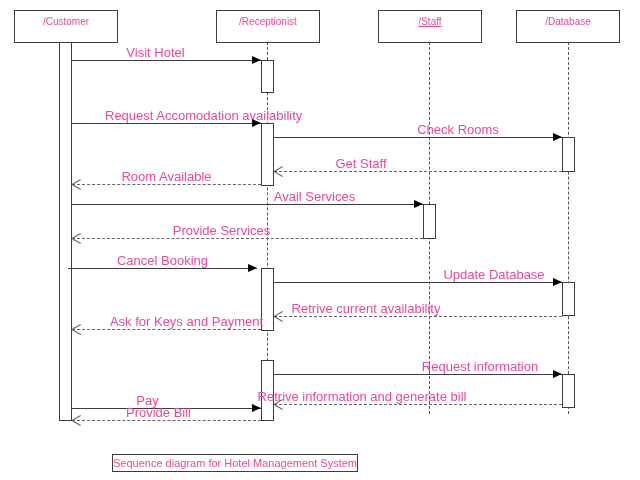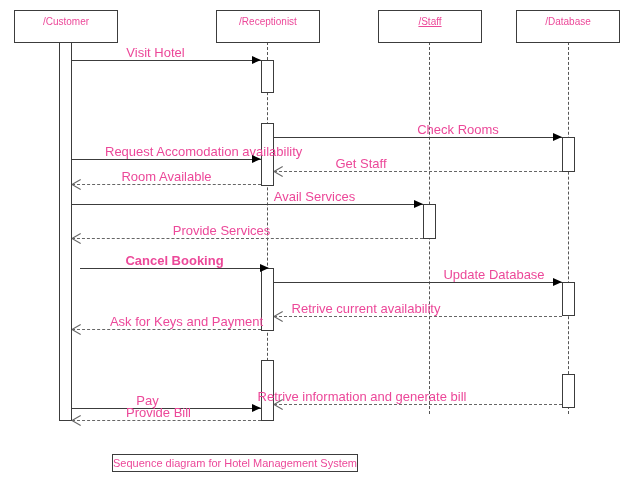--- a/index.html
+++ b/index.html
@@ -77,21 +77,21 @@
   <div class="actor" style="left:378px;text-decoration:underline;"><span>/Staff</span></div>
   <div class="actor" style="left:516px;"><span>/Database</span></div>
 
   <div class="msg" style="left:72px; top:45px; width:189px;">
     <span class="lbl" style="transform:translateX(-11px);">Visit Hotel</span>
     <div class="line"></div>
     <div class="head-filled"></div>
   </div>
 
 
-  <div class="msg" style="left:72px; top:108px; width:189px;margin-top:36px;">
+  <div class="msg" style="left:72px; top:108px; width:189px;">
     <span class="lbl" style="transform:translateX(33px);">Request Accomodation availability</span>
     <div class="line"></div>
     <div class="head-filled"></div>
   </div>
 
   <div class="msg" style="left:274px; top:122px; width:288px;">
     <span class="lbl" style="transform:translateX(40px);">Check Rooms</span>
     <div class="line"></div>
     <div class="head-filled"></div>
   </div>
@@ -113,21 +113,21 @@
     <div class="line"></div>
     <div class="head-filled"></div>
   </div>
 
   <div class="msg return" style="left:72px; top:223px; width:351px;">
     <span class="lbl" style="transform:translateX(-26px);">Provide Services</span>
     <div class="line"></div>
     <div class="head-open"></div>
   </div>
 
-  <div class="msg" style="left:80px; top:253px; width:189px;font-weight:bold;">
+  <div class="msg" style="left:68px; top:253px; width:189px;">
     <span class="lbl">Cancel Booking</span>
     <div class="line"></div>
     <div class="head-filled"></div>
   </div>
 
   <div class="msg" style="left:274px; top:267px; width:288px;">
     <span class="lbl" style="transform:translateX(76px);">Update Database</span>
     <div class="line"></div>
     <div class="head-filled"></div>
   </div>
@@ -143,20 +143,25 @@
     <div class="line"></div>
     <div class="head-open"></div>
   </div>
 
   <div class="msg" style="left:72px; top:345px; width:189px;margin-top:48px;">
     <span class="lbl" style="transform:translateX(-19px);">Pay</span>
     <div class="line"></div>
     <div class="head-filled"></div>
   </div>
 
+  <div class="msg" style="left:274px; top:359px; width:288px;">
+    <span class="lbl" style="transform:translateX(62px);">Request information</span>
+    <div class="line"></div>
+    <div class="head-filled"></div>
+  </div>
 
   <div class="msg return" style="left:274px; top:389px; width:288px;">
     <span class="lbl" style="transform:translateX(-56px);">Retrive information and generate bill</span>
     <div class="line"></div>
     <div class="head-open"></div>
   </div>
 
   <div class="msg return" style="left:72px; top:405px; width:189px;">
     <span class="lbl" style="transform:translateX(-8px);">Provide Bill</span>
     <div class="line"></div>

